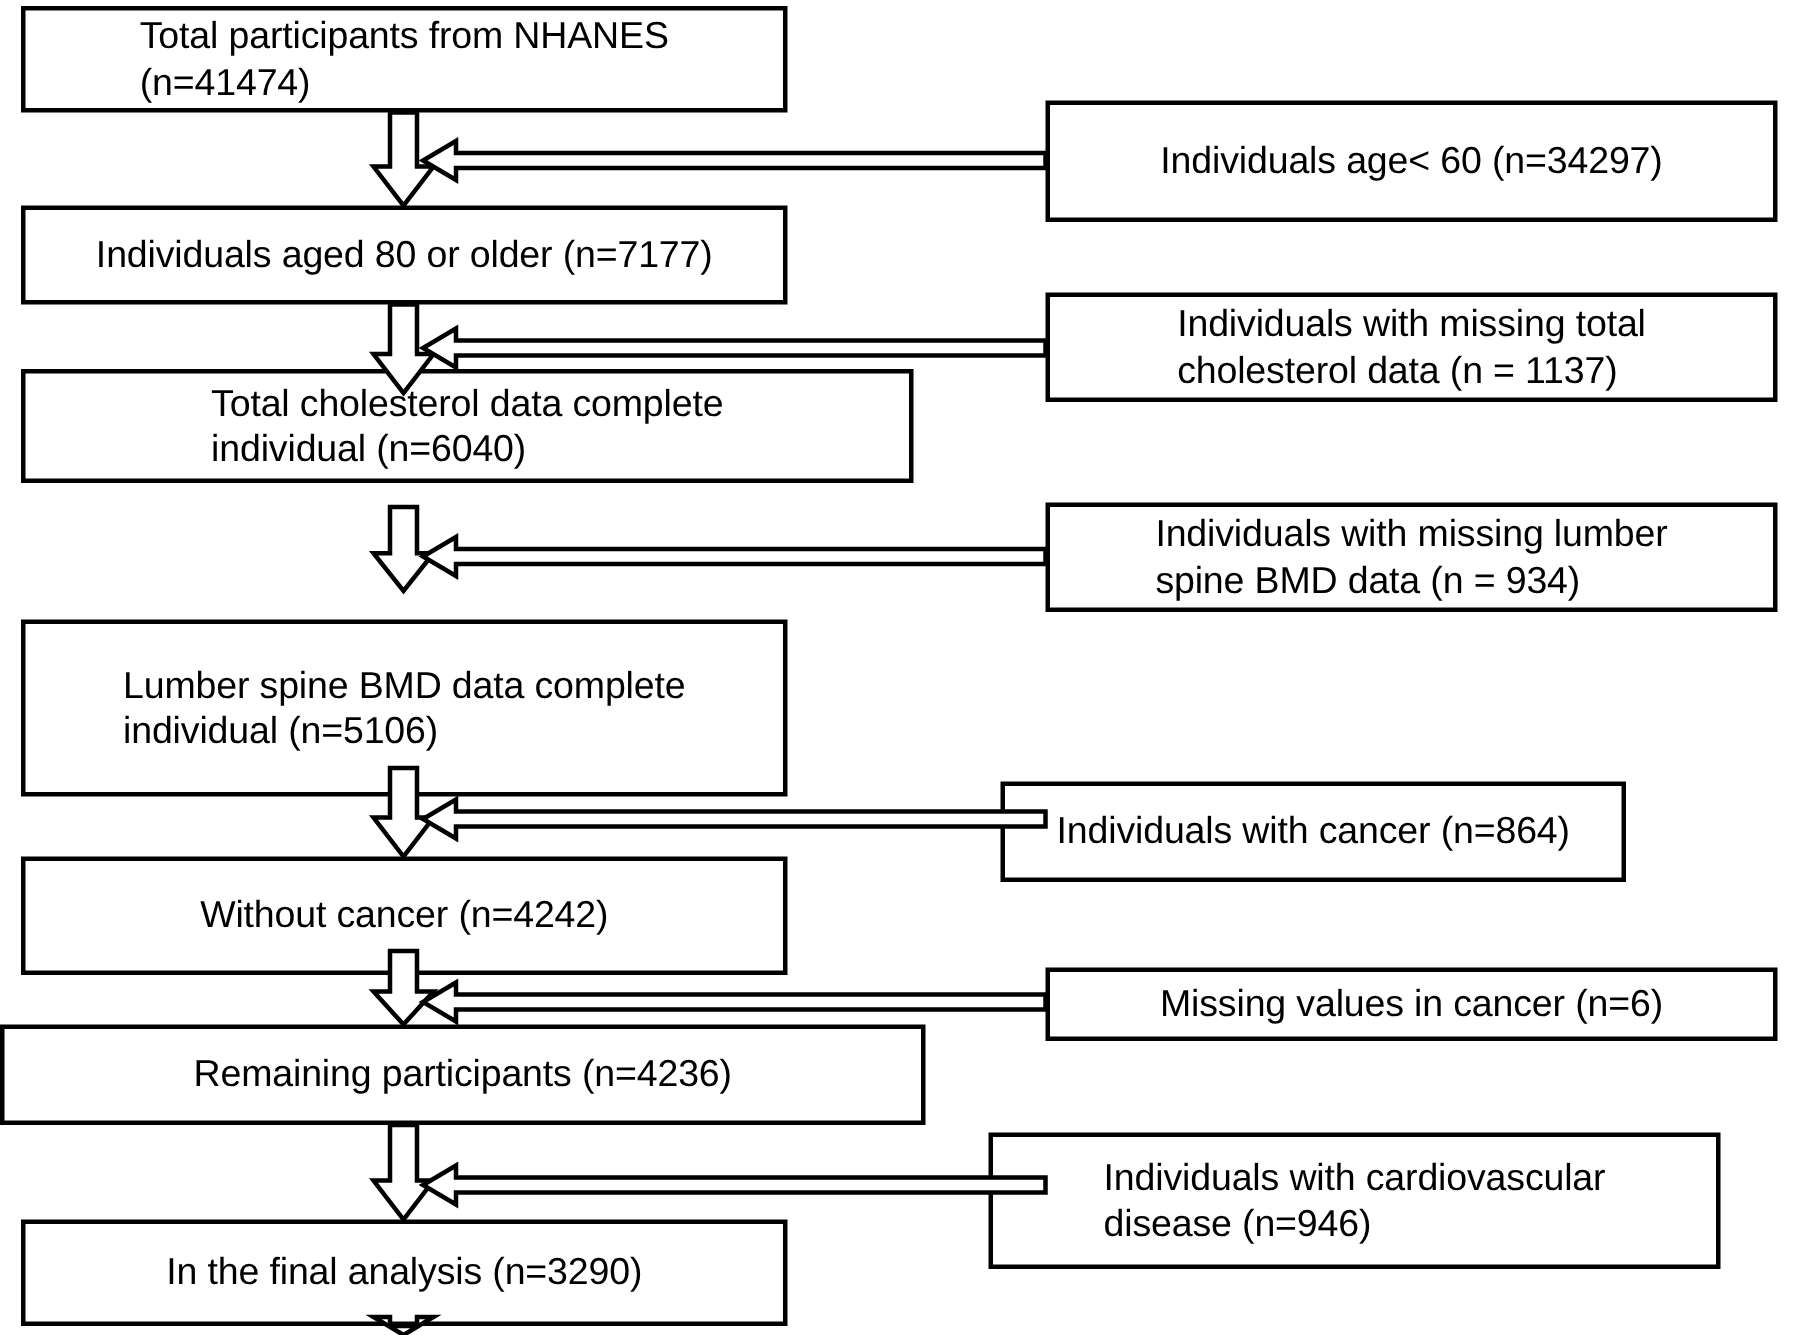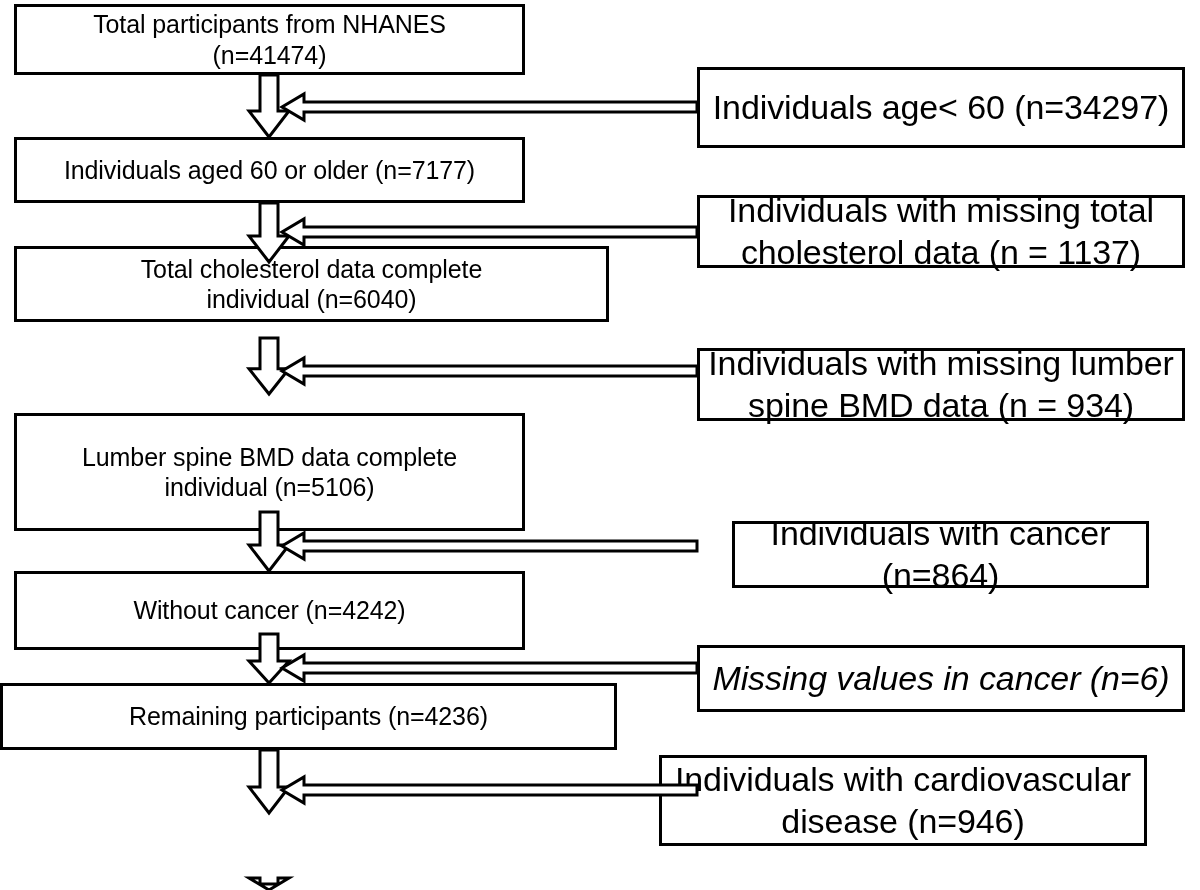--- a/index.html
+++ b/index.html
@@ -17,63 +17,64 @@
     overflow: hidden;
   }
   .node {
     position: absolute;
     box-sizing: border-box;
     border: 3px solid #000000;
     background: #ffffff;
     display: flex;
     align-items: center;
     justify-content: center;
-    text-align: center;
+    text-align: left;
     color: #000000;
     font-family: "Liberation Sans", sans-serif;
     font-size: 25px;
     line-height: 1.22;
     padding: 18px 8px;
     white-space: pre-line;
     letter-spacing: -0.1px;
   }
   .node.main { font-size: 25px; }
-  .node.excl { font-size: 34px; }
+  .node.excl { font-size: 25px; }
   svg.overlay {
     position: absolute;
     left: 0;
     top: 0;
     width: 1200px;
     height: 890px;
     pointer-events: none;
   }
   svg.overlay * { shape-rendering: geometricPrecision; }
 </style>
 </head>
 <body>
 
 <div id="canvas">
 
   <div class="node main" style="left: 14px; top: 4px; width: 511px; height: 71px;">Total participants from NHANES
 (n=41474)</div>
-  <div class="node main" style="left: 14px; top: 137px; width: 511px; height: 66px;">Individuals aged 60 or older (n=7177)</div>
+  <div class="node main" style="left: 14px; top: 137px; width: 511px; height: 66px;">Individuals aged 80 or older (n=7177)</div>
   <div class="node main" style="left: 14px; top: 246px; width: 595px; height: 76px;">Total cholesterol data complete
 individual (n=6040)</div>
   <div class="node main" style="left: 14px; top: 394px; width: 511px; height: 118px; margin-top: 19px;">Lumber spine BMD data complete
 individual (n=5106)</div>
   <div class="node main" style="left: 14px; top: 571px; width: 511px; height: 79px;">Without cancer (n=4242)</div>
   <div class="node main" style="left: 0; top: 683px; width: 617px; height: 67px;">Remaining participants (n=4236)</div>
+  <div class="node main" style="left: 14px; top: 813px; width: 511px; height: 71px;">In the final analysis (n=3290)</div>
 
   <div class="node excl" style="left: 697px; top: 67px; width: 488px; height: 81px;">Individuals age&lt; 60 (n=34297)</div>
   <div class="node excl" style="left: 697px; top: 195px; width: 488px; height: 73px;">Individuals with missing total
 cholesterol data (n = 1137)</div>
-  <div class="node excl" style="left: 697px; top: 348px; width: 488px; height: 73px;">Individuals with missing lumber
+  <div class="node excl" style="left: 697px; top: 335px; width: 488px; height: 73px;">Individuals with missing lumber
 spine BMD data (n = 934)</div>
-  <div class="node excl" style="left: 732px; top: 521px; width: 417px; height: 67px;">Individuals with cancer (n=864)</div>
-  <div class="node excl" style="left: 697px; top: 645px; width: 488px; height: 67px; font-style: italic;">Missing values in cancer (n=6)</div>
+  <div class="node excl" style="left: 667px; top: 521px; width: 417px; height: 67px;">Individuals with cancer (n=864)</div>
+  <div class="node excl" style="left: 697px; top: 645px; width: 488px; height: 49px;">Missing values in cancer (n=6)</div>
   <div class="node excl" style="left: 659px; top: 755px; width: 488px; height: 91px;">Individuals with cardiovascular
 disease  (n=946)</div>
 
   <svg class="overlay" id="arrow-layer" viewBox="0 0 1200 890">
       <polygon points="260,75 278,75 278,111 289,111 269,137 249,111 260,111" fill="#ffffff" stroke="#000000" stroke-width="3" stroke-linejoin="miter"></polygon>
       <polygon points="260,203 278,203 278,236 289,236 269,262 249,236 260,236" fill="#ffffff" stroke="#000000" stroke-width="3" stroke-linejoin="miter"></polygon>
       <polygon points="260,338 278,338 278,368.8 289,368.8 269,394 249,368.8 260,368.8" fill="#ffffff" stroke="#000000" stroke-width="3" stroke-linejoin="miter"></polygon>
       <polygon points="260,512 278,512 278,545 289,545 269,571 249,545 260,545" fill="#ffffff" stroke="#000000" stroke-width="3" stroke-linejoin="miter"></polygon>
       <polygon points="260,634 278,634 278,660.95 289,660.95 269,683 249,660.95 260,660.95" fill="#ffffff" stroke="#000000" stroke-width="3" stroke-linejoin="miter"></polygon>
       <polygon points="260,750 278,750 278,787 289,787 269,813 249,787 260,787" fill="#ffffff" stroke="#000000" stroke-width="3" stroke-linejoin="miter"></polygon>

